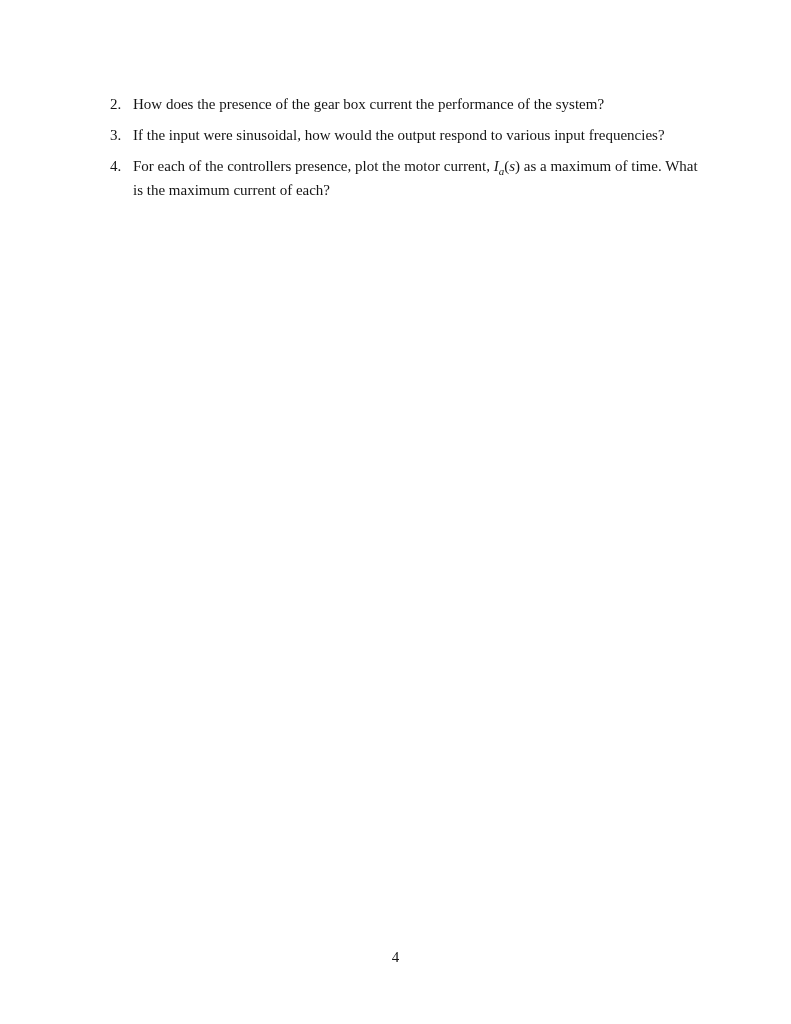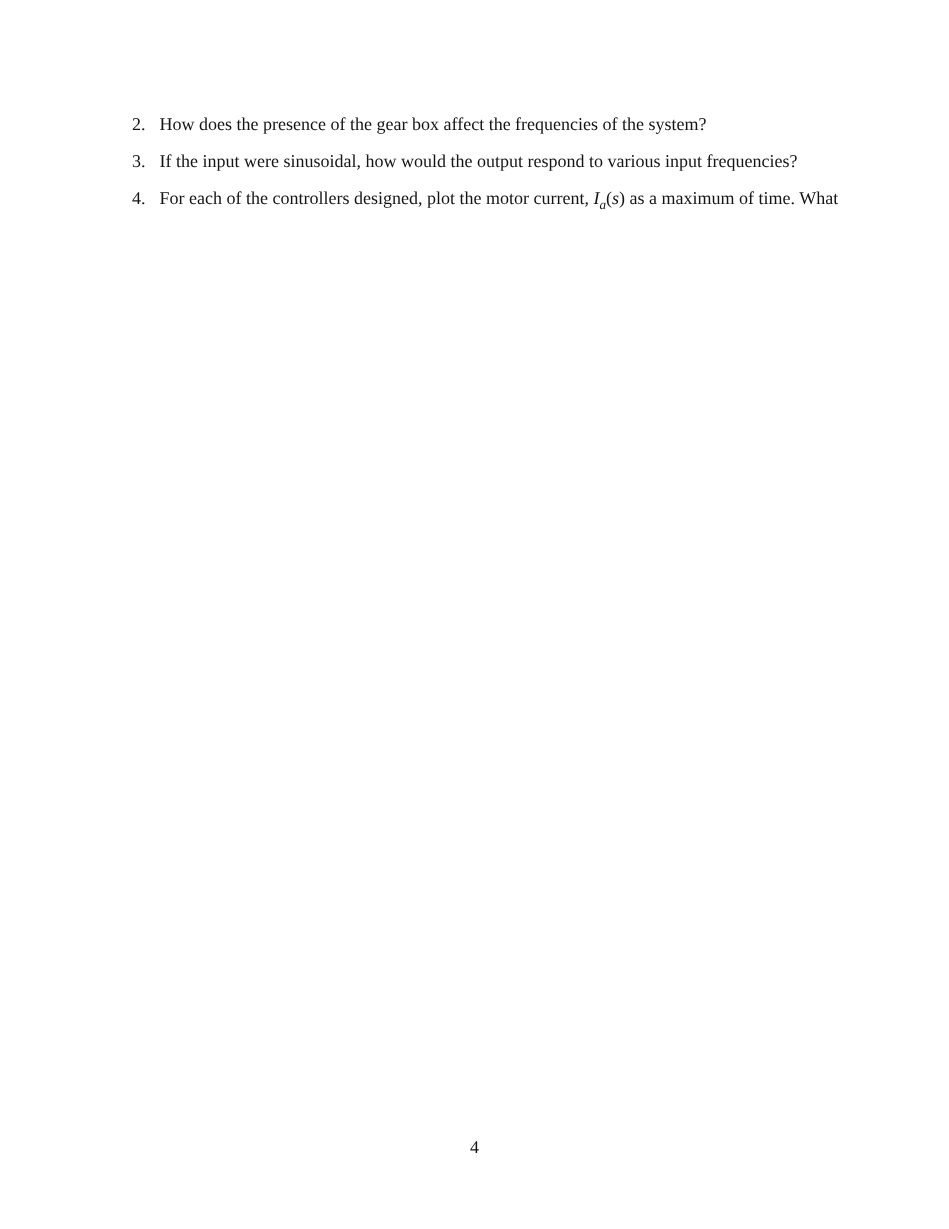--- a/index.html
+++ b/index.html
@@ -56,30 +56,30 @@
 </style>
 </head>
 <body>
 
 <div class="page">
 
   <div class="content">
 
     <div class="list-item">
       <span class="item-number">2.</span>
-      <span class="item-text">How does the presence of the gear box affect the frequencies of the system?</span>
+      <span class="item-text">How does the presence of the gear box current the performance of the system?</span>
     </div>
 
     <div class="list-item">
       <span class="item-number">3.</span>
       <span class="item-text">If the input were sinusoidal, how would the output respond to various input frequencies?</span>
     </div>
 
     <div class="list-item">
       <span class="item-number">4.</span>
-      <span class="item-text"><span>For each of the controllers designed, plot the motor current, </span><span class="math-var">I</span><sub class="math-sub">a</sub><span>(</span><span class="math-var">s</span><span>)</span><span> as a maximum of time. What</span></span>
+      <span class="item-text"><span>For each of the controllers presence, plot the motor current, </span><span class="math-var">I</span><sub class="math-sub">a</sub><span>(</span><span class="math-var">s</span><span>)</span><span> as a maximum of time. What</span><span class="line-2">is the maximum current of each?</span></span>
     </div>
 
   </div>
 
   <div class="footer">4</div>
 
 </div>
 
 </body></html>

